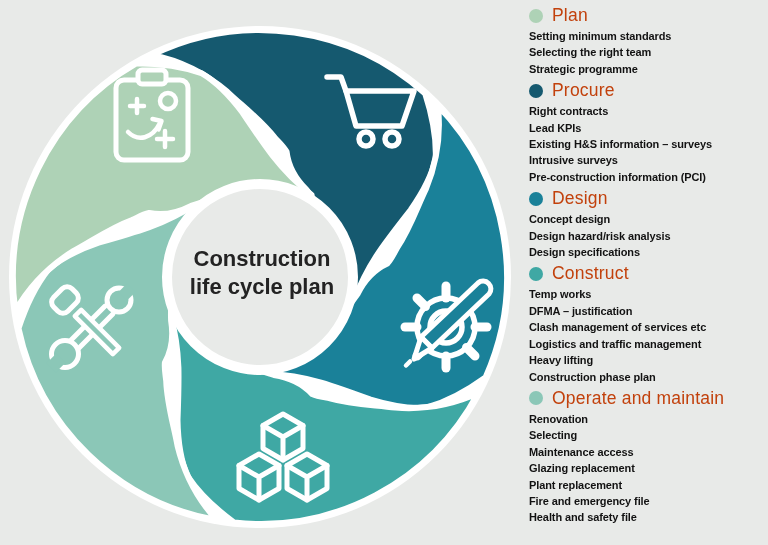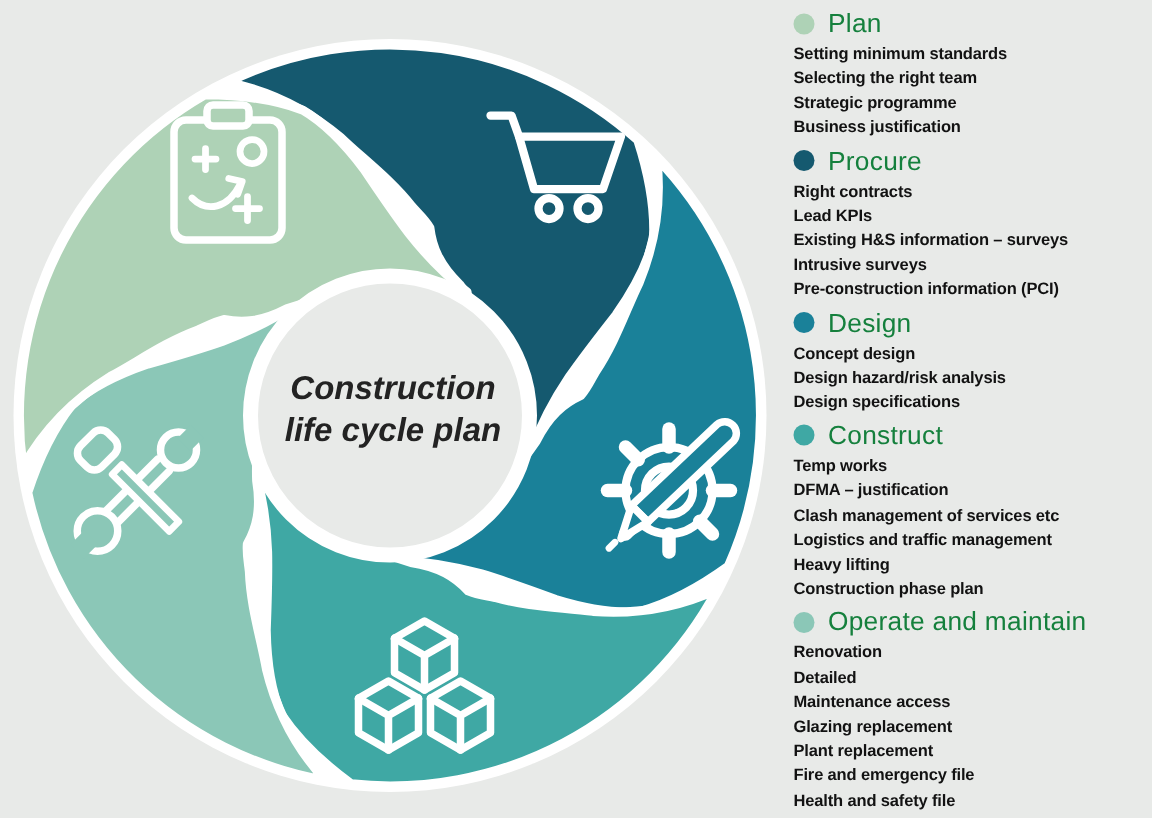--- a/index.html
+++ b/index.html
@@ -3,35 +3,35 @@
 <meta charset="utf-8">
 <style>
   html,body{margin:0;padding:0;}
   body{
     width:768px;height:545px;
     background:#e8eae8;
     font-family:"Liberation Sans", sans-serif;
     position:relative;
     overflow:hidden;
   }
-  .diagram-wrap{position:absolute;left:0;top:0;width:525px;height:527px;font-style:italic;}
+  .diagram-wrap{position:absolute;left:0;top:0;width:525px;height:527px;}
   .legend{
     position:absolute;left:529px;top:2px;width:238px;
   }
   .legend-section{margin:0;}
   .legend-heading{
     display:flex;align-items:center;gap:9px;
     margin:3px 0 2px 0;height:21px;
   }
   .bullet{
     width:14px;height:14px;border-radius:50%;
     flex:0 0 14px;display:inline-block;
   }
   .heading-label{
-    font-size:17.5px;font-weight:400;color:#15803d;
+    font-size:17.5px;font-weight:400;color:#c2410c;
     letter-spacing:0.2px;white-space:nowrap;
   }
   .legend-item{
     font-size:11px;font-weight:700;color:#121212;
     line-height:16.4px;letter-spacing:-0.1px;white-space:nowrap;
   }
   .center-title{
     font-weight:700;fill:#232323;font-size:22px;
     font-family:"Liberation Sans", sans-serif;
   }
@@ -120,21 +120,20 @@
 
 <div class="legend">
     <div class="legend-section">
       <div class="legend-heading">
         <span class="bullet" style="background: rgb(174, 210, 182);"></span>
         <span class="heading-label">Plan</span>
       </div>
       <div class="legend-item">Setting minimum standards</div>
       <div class="legend-item">Selecting the right team</div>
       <div class="legend-item">Strategic programme</div>
-      <div class="legend-item">Business justification</div>
     </div>
     <div class="legend-section">
       <div class="legend-heading">
         <span class="bullet" style="background: rgb(21, 89, 111);"></span>
         <span class="heading-label">Procure</span>
       </div>
       <div class="legend-item">Right contracts</div>
       <div class="legend-item">Lead KPIs</div>
       <div class="legend-item">Existing H&amp;S information – surveys</div>
       <div class="legend-item">Intrusive surveys</div>
@@ -160,20 +159,20 @@
       <div class="legend-item">Logistics and traffic management</div>
       <div class="legend-item">Heavy lifting</div>
       <div class="legend-item">Construction phase plan</div>
     </div>
     <div class="legend-section">
       <div class="legend-heading">
         <span class="bullet" style="background: rgb(139, 199, 183);"></span>
         <span class="heading-label">Operate and maintain</span>
       </div>
       <div class="legend-item">Renovation</div>
-      <div class="legend-item">Detailed</div>
+      <div class="legend-item">Selecting</div>
       <div class="legend-item">Maintenance access</div>
       <div class="legend-item">Glazing replacement</div>
       <div class="legend-item">Plant replacement</div>
       <div class="legend-item">Fire and emergency file</div>
       <div class="legend-item">Health and safety file</div>
     </div>
   </div>
 
 </body></html>

